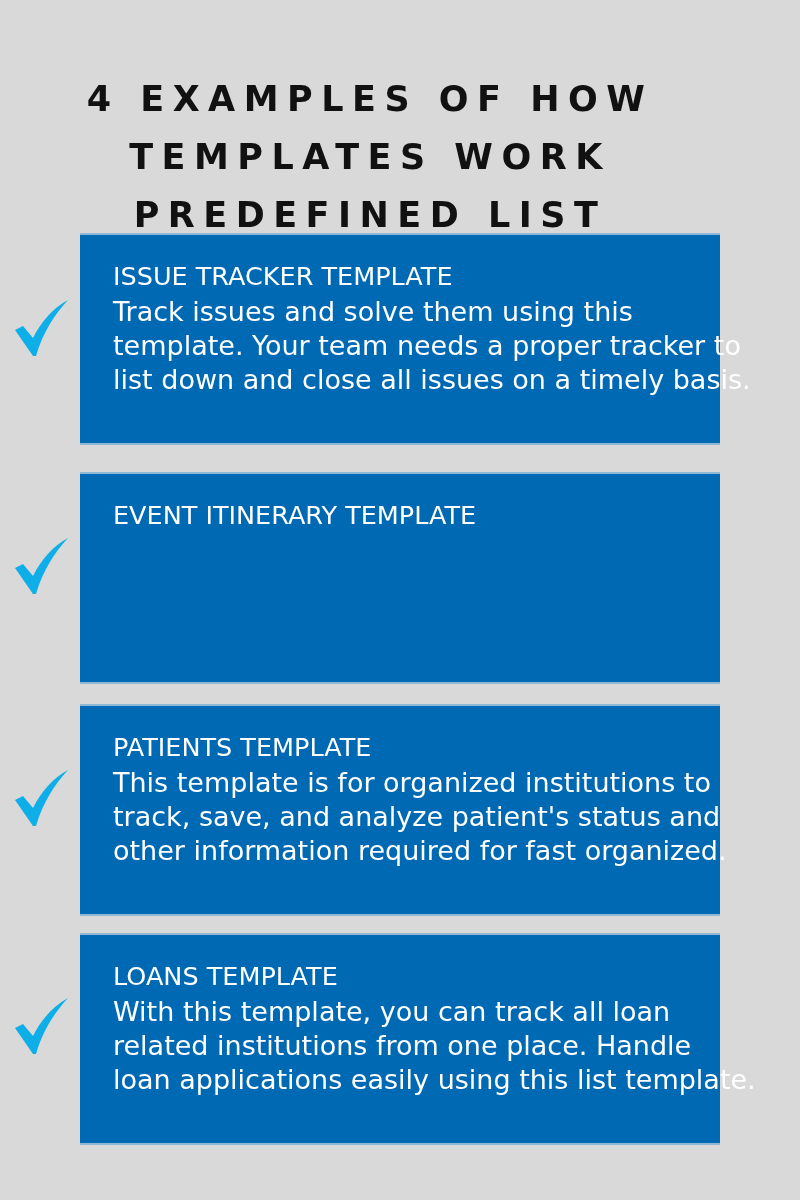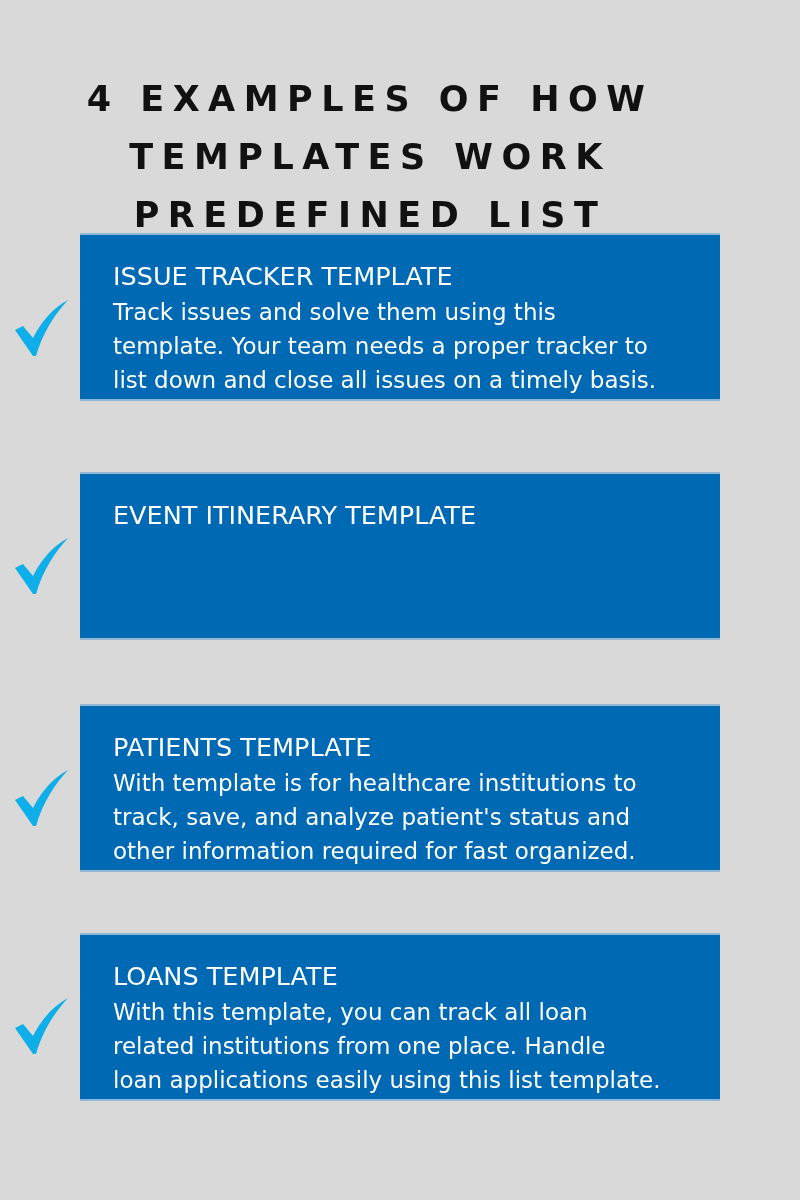--- a/index.html
+++ b/index.html
@@ -26,41 +26,41 @@
     font-size: 35px;
     letter-spacing: 8.5px;
     line-height: 58px;
     margin: 0;
   }
   .title span { display: block; }
   .card {
     position: absolute;
     left: 80px;
     width: 640px;
-    height: 168px;
+    height: 212px;
     background: #0069b4;
     box-sizing: border-box;
     border-top: 2px solid #8fb7d6;
     border-bottom: 2px solid #8fb7d6;
     color: #ffffff;
   }
   .card-title {
     position: absolute;
     left: 33px;
     top: 24px;
     font-size: 25.5px;
     line-height: 34px;
     white-space: nowrap;
   }
   .card-body {
     position: absolute;
     left: 33px;
     top: 60px;
     width: 600px;
-    font-size: 23px;
+    font-size: 27px;
     line-height: 34px;
   }
   .card-body span { display: block; white-space: nowrap; }
   .check {
     position: absolute;
     left: 13px;
     width: 56px;
     height: 58px;
   }
 </style>
@@ -91,21 +91,21 @@
 <div class="card" style="top:472px">
   <div class="card-title">EVENT ITINERARY TEMPLATE</div>
 </div>
 
 <svg class="check" style="top:770px" viewBox="0 0 56 58">
   <path d="M2 30 L10 26 L20 38 C28 22 40 8 55 0 C42 14 30 32 23 56 L20 56 Z" fill="#0eaee8"></path>
 </svg>
 <div class="card" style="top:704px">
   <div class="card-title">PATIENTS TEMPLATE</div>
   <div class="card-body">
-    <span>With template is for healthcare institutions to</span>
+    <span>This template is for organized institutions to</span>
     <span>track, save, and analyze patient's status and</span>
     <span>other information required for fast organized.</span>
   </div>
 </div>
 
 <svg class="check" style="top:998px" viewBox="0 0 56 58">
   <path d="M2 30 L10 26 L20 38 C28 22 40 8 55 0 C42 14 30 32 23 56 L20 56 Z" fill="#0eaee8"></path>
 </svg>
 <div class="card" style="top:933px">
   <div class="card-title">LOANS TEMPLATE</div>

